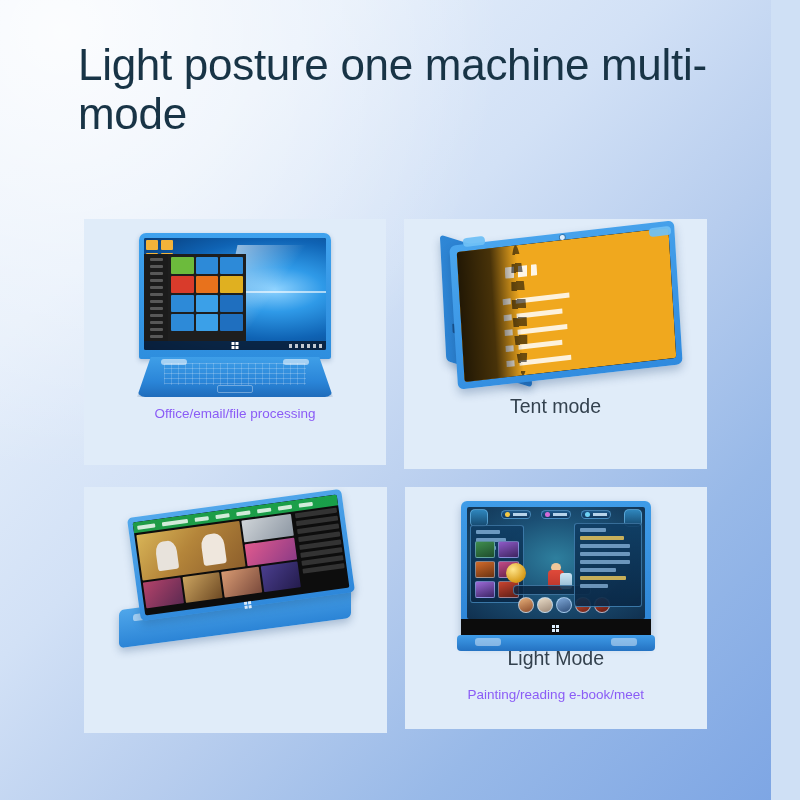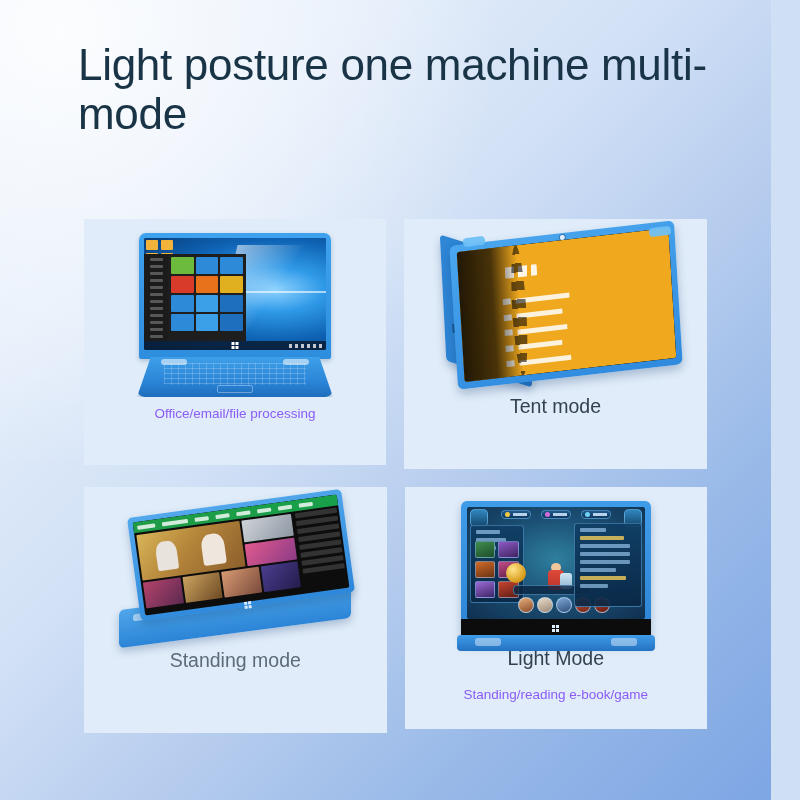--- a/index.html
+++ b/index.html
@@ -413,21 +413,20 @@
                       <i></i>
                       <i></i>
                       <i></i>
                   </div>
                 </div>
               </div>
               <div class="stand-logo"></div>
             </div>
           </div>
         </div>
-        <div class="ttl soft">Standing mode</div>
       </div>
 
       <div class="card c4">
         <div class="stage s4">
           <div class="tab">
             <div class="tab-scr">
               <div class="gbtn l"></div>
               <div class="gbtn r"></div>
               <div class="game-top">
                 <div class="pill">
@@ -484,18 +483,18 @@
             <div class="tab-chin">
               <i></i>
             </div>
             <div class="tab-foot">
               <u class="a"></u>
               <u class="b"></u>
             </div>
           </div>
         </div>
         <div class="ttl">Light Mode</div>
-        <div class="cap" style="margin-top:16px">Standing/reading e-book/game</div>
+        <div class="cap" style="margin-top:16px">Painting/reading e-book/meet</div>
       </div>
 
     </div>
   </div>
 </div>
 
 </body></html>

